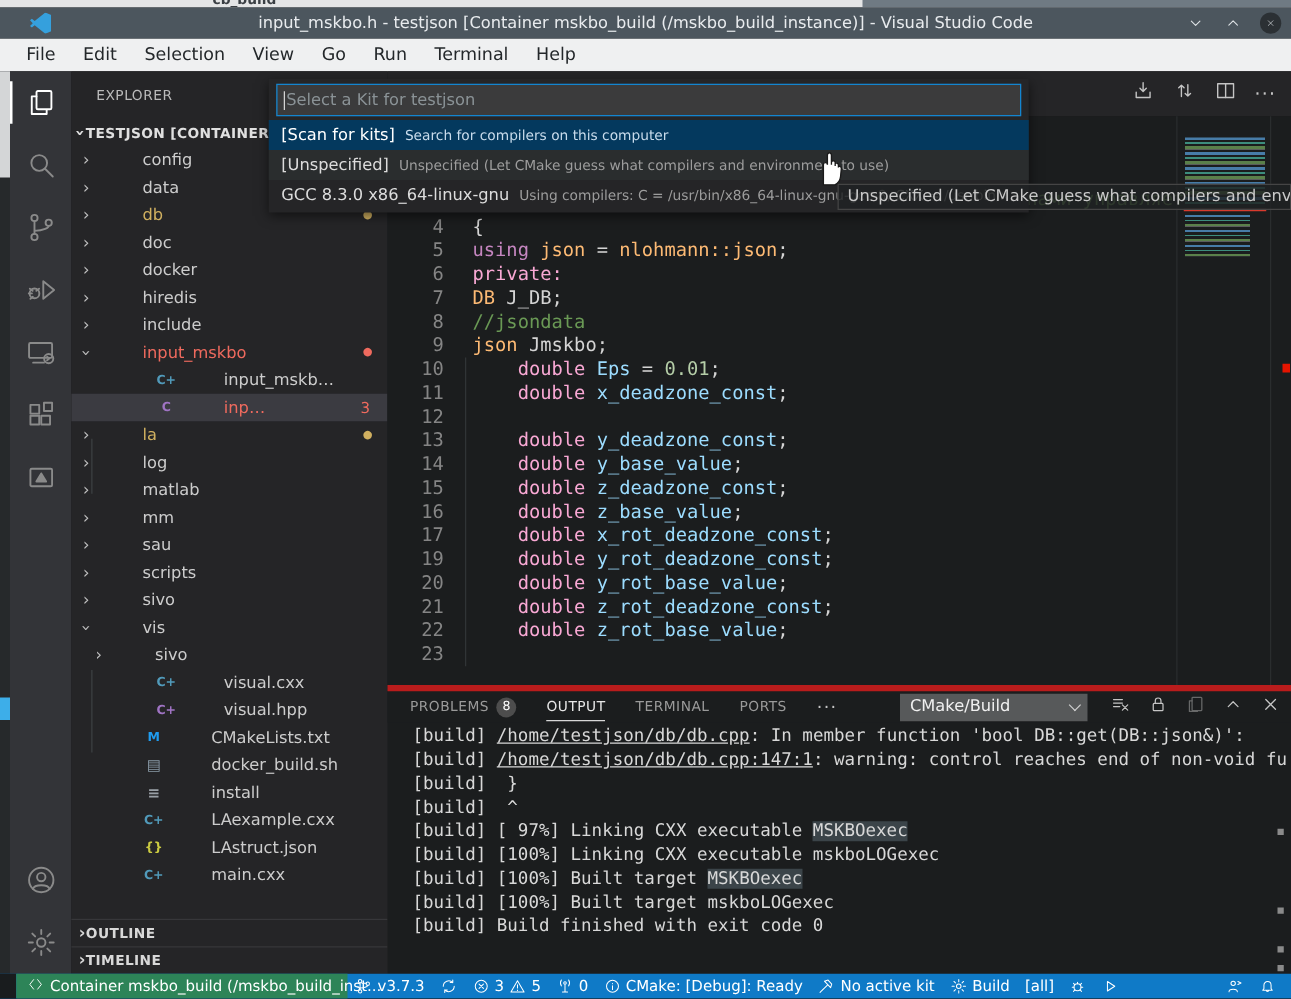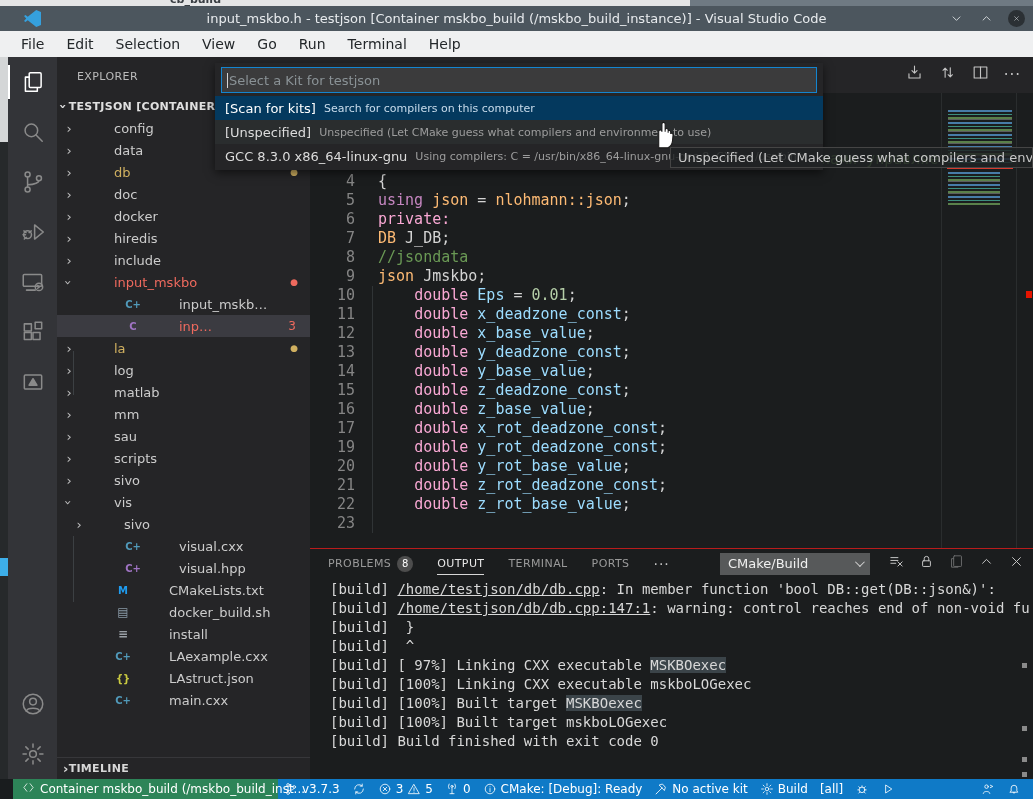--- a/index.html
+++ b/index.html
@@ -77,21 +77,21 @@
   #bg-fragment { position:absolute; left:812px; top:150px; font-family:"DejaVu Sans Mono", monospace; font-size:15px; color:#6a9955; white-space:nowrap; }
 
   
   #minimap-border { position:absolute; left:941px; top:93px; width:1px; height:455px; background:#2a2d2e; }
   #ruler-border { position:absolute; left:1016px; top:93px; width:1px; height:455px; background:#2a2d2e; }
   .mm-block { position:absolute; left:948px; width:64px; background:repeating-linear-gradient(180deg, rgba(86,156,214,.75) 0 2px, rgba(0,0,0,0) 2px 4px, rgba(78,201,176,.65) 4px 5px, rgba(0,0,0,0) 5px 7px, rgba(106,153,85,.8) 7px 9px, rgba(212,212,212,.35) 9px 10px, rgba(0,0,0,0) 10px 12px); }
   #mm-red { position:absolute; left:947px; top:167px; width:66px; height:2px; background:#d83a2d; }
   #ruler-error { position:absolute; left:1026px; top:291px; width:6px; height:7px; background:#e51400; }
 
   
-  #panel-header { position:absolute; left:310px; top:548px; width:723px; height:30px; background:#1b1d1e; border-top:1px solid #b91c1c; display:flex; align-items:center; padding-left:18px; }
+  #panel-header { position:absolute; left:310px; top:548px; width:723px; height:30px; background:#1b1d1e; border-top:5px solid #b91c1c; display:flex; align-items:center; padding-left:18px; }
   .ptab { color:#9a9a9a; font-size:11px; letter-spacing:.4px; margin-right:24px; height:30px; display:flex; align-items:center; gap:6px; position:relative; }
   .ptab.active { color:#e7e7e7; }
   .ptab.active::after { content:""; position:absolute; left:0; right:0; bottom:4px; height:1px; background:#d7d7d7; }
   .ptab .badge { background:#4d4d4d; color:#fff; font-size:10px; width:16px; height:16px; border-radius:50%; display:flex; align-items:center; justify-content:center; letter-spacing:0; }
   .ptab-more { color:#c5c5c5; font-size:14px; letter-spacing:1px; margin-right:30px; }
   #panel-select { width:150px; height:22px; background:#57595a; color:#f0f0f0; font-size:13px; display:flex; align-items:center; padding:0 8px; margin-right:18px; }
   #panel-select .sel-label { flex:1; }
   #panel-select .chev { width:7px; height:7px; border-right:1.5px solid #d0d0d0; border-bottom:1.5px solid #d0d0d0; transform:rotate(45deg) translateY(-2px); }
   #panel-actions { display:flex; align-items:center; gap:13px; color:#c5c5c5; margin-right:8px; }
   #panel-actions svg { width:17px; height:17px; }
@@ -418,20 +418,24 @@
         </div>
         <div class="tree-row" style="padding-left: 4px;">
           <span class="tw "></span>
           <span class="ficon" style="color: rgb(81, 154, 186);">C+</span>
           <span class="lbl">main.cxx</span>
           <span class="spacer"></span>
         </div>
       </div>
     <div class="guide" style="left:16px; top:294px; height:44px;"></div>
     <div class="guide" style="left:16px; top:479px; height:66px;"></div>
+    <div id="outline-row">
+        <span class="tw collapsed"></span>
+        <span>OUTLINE</span>
+      </div>
     <div id="timeline-row">
         <span class="tw collapsed"></span>
         <span>TIMELINE</span>
       </div>
   </div>
 
   <div id="tabbar">
     <div id="editor-actions">
         <div><span class="icn" style="display: inline-flex;">
             <svg viewBox="0 0 24 24" fill="none" stroke="currentColor" stroke-width="1.4" stroke-linecap="round" stroke-linejoin="round">
@@ -456,21 +460,21 @@
   <div id="bg-fragment">анами  управляет</div>
   <div id="code-lines">
       <div class="code-row"><span class="ln">4</span><span class="ct"><span class="pln">{</span></span></div>
       <div class="code-row"><span class="ln">5</span><span class="ct"><span class="kwm">using</span><span class="pln"> </span><span class="type">json</span><span class="pln"> = </span><span class="type">nlohmann::json</span><span class="pln">;</span></span></div>
       <div class="code-row"><span class="ln">6</span><span class="ct"><span class="kw">private:</span></span></div>
       <div class="code-row"><span class="ln">7</span><span class="ct"><span class="type">DB</span><span class="pln"> J_DB;</span></span></div>
       <div class="code-row"><span class="ln">8</span><span class="ct"><span class="com">//jsondata</span></span></div>
       <div class="code-row"><span class="ln">9</span><span class="ct"><span class="type">json</span><span class="pln"> Jmskbo;</span></span></div>
       <div class="code-row"><span class="ln">10</span><span class="ct"><span class="pln">    </span><span class="kw">double</span><span class="pln"> </span><span class="var">Eps</span><span class="pln"> = </span><span class="num">0.01</span><span class="pln">;</span></span></div>
       <div class="code-row"><span class="ln">11</span><span class="ct"><span class="pln">    </span><span class="kw">double</span><span class="pln"> </span><span class="var">x_deadzone_const</span><span class="pln">;</span></span></div>
-      <div class="code-row"><span class="ln">12</span><span class="ct"><span class="pln">    </span><span class="kw">double</span><span class="pln"> </span><span class="var">x_base_value</span><span class="pln">;</span></span></div>
+      <div class="code-row"><span class="ln">12</span></div>
       <div class="code-row"><span class="ln">13</span><span class="ct"><span class="pln">    </span><span class="kw">double</span><span class="pln"> </span><span class="var">y_deadzone_const</span><span class="pln">;</span></span></div>
       <div class="code-row"><span class="ln">14</span><span class="ct"><span class="pln">    </span><span class="kw">double</span><span class="pln"> </span><span class="var">y_base_value</span><span class="pln">;</span></span></div>
       <div class="code-row"><span class="ln">15</span><span class="ct"><span class="pln">    </span><span class="kw">double</span><span class="pln"> </span><span class="var">z_deadzone_const</span><span class="pln">;</span></span></div>
       <div class="code-row"><span class="ln">16</span><span class="ct"><span class="pln">    </span><span class="kw">double</span><span class="pln"> </span><span class="var">z_base_value</span><span class="pln">;</span></span></div>
       <div class="code-row"><span class="ln">17</span><span class="ct"><span class="pln">    </span><span class="kw">double</span><span class="pln"> </span><span class="var">x_rot_deadzone_const</span><span class="pln">;</span></span></div>
       <div class="code-row"><span class="ln">19</span><span class="ct"><span class="pln">    </span><span class="kw">double</span><span class="pln"> </span><span class="var">y_rot_deadzone_const</span><span class="pln">;</span></span></div>
       <div class="code-row"><span class="ln">20</span><span class="ct"><span class="pln">    </span><span class="kw">double</span><span class="pln"> </span><span class="var">y_rot_base_value</span><span class="pln">;</span></span></div>
       <div class="code-row"><span class="ln">21</span><span class="ct"><span class="pln">    </span><span class="kw">double</span><span class="pln"> </span><span class="var">z_rot_deadzone_const</span><span class="pln">;</span></span></div>
       <div class="code-row"><span class="ln">22</span><span class="ct"><span class="pln">    </span><span class="kw">double</span><span class="pln"> </span><span class="var">z_rot_base_value</span><span class="pln">;</span></span></div>
       <div class="code-row"><span class="ln">23</span><span class="ct"><span class="pln"></span></span></div>

